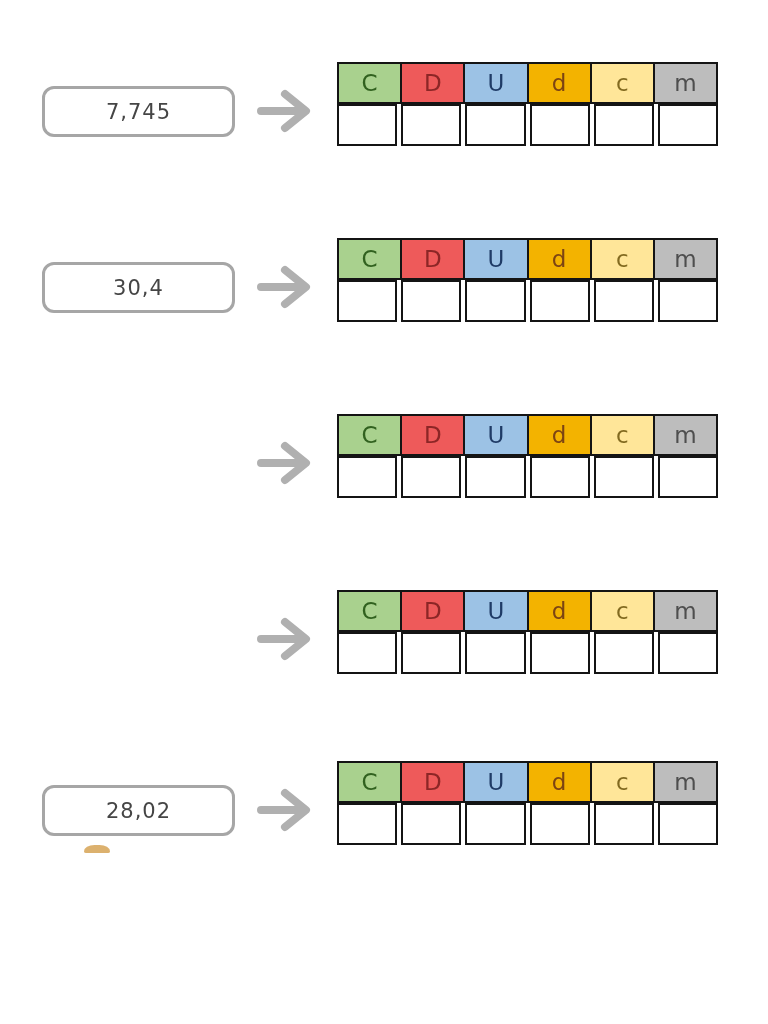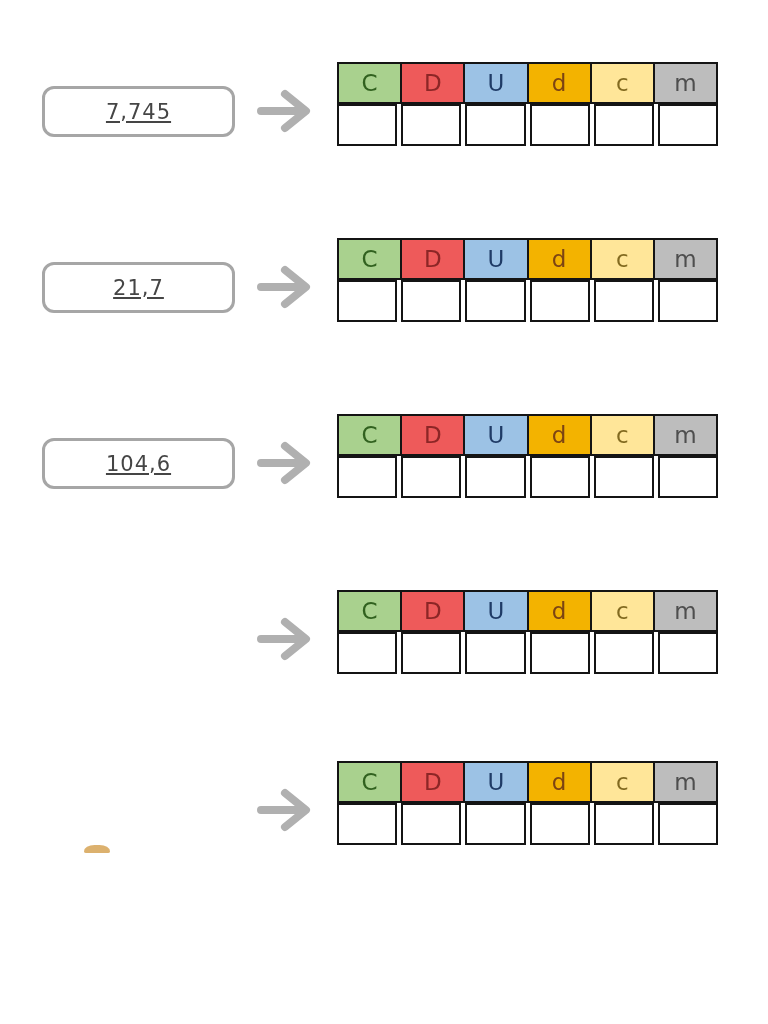--- a/index.html
+++ b/index.html
@@ -20,21 +20,20 @@
     box-sizing: border-box;
     border: 3px solid var(--box-border, #a6a6a6);
     border-radius: 12px;
     background: #ffffff;
     display: flex; align-items: center; justify-content: center;
   }
   .numtext {
     font-size: 21px;
     letter-spacing: 1px;
     color: var(--num-text, #454545);
-    text-decoration: underline;
   }
 
   
   .arrow { position: absolute; left: 256px; top: 26px; }
   .arrow path {
     fill: none;
     stroke: var(--arrow, #b0b0b0);
     stroke-width: 8;
     stroke-linecap: round;
     stroke-linejoin: round;
@@ -122,21 +121,21 @@
           </div>
         <div class="bcell">
             <div class="bcell-inner"></div>
           </div>
       </div>
     </div>
   </section>
 
   <section class="row" style="top:238px">
     <div class="numbox">
-      <span class="numtext">21,7</span>
+      <span class="numtext">30,4</span>
     </div>
     <svg class="arrow" width="70" height="46" viewBox="0 0 70 46">
       <path d="M5,23 L47,23 M29,6 L50,23 L29,40"></path>
     </svg>
     <div class="ptable">
       <div class="hrow">
         <div class="hcell hc0">C</div>
         <div class="hcell hc1">D</div>
         <div class="hcell hc2">U</div>
         <div class="hcell hc3">d</div>
@@ -160,95 +159,95 @@
             <div class="bcell-inner"></div>
           </div>
         <div class="bcell">
             <div class="bcell-inner"></div>
           </div>
       </div>
     </div>
   </section>
 
   <section class="row" style="top:414px">
+    <svg class="arrow" width="70" height="46" viewBox="0 0 70 46">
+      <path d="M5,23 L47,23 M29,6 L50,23 L29,40"></path>
+    </svg>
+    <div class="ptable">
+      <div class="hrow">
+        <div class="hcell hc0">C</div>
+        <div class="hcell hc1">D</div>
+        <div class="hcell hc2">U</div>
+        <div class="hcell hc3">d</div>
+        <div class="hcell hc4">c</div>
+        <div class="hcell hc5">m</div>
+      </div>
+      <div class="brow">
+        <div class="bcell">
+            <div class="bcell-inner"></div>
+          </div>
+        <div class="bcell">
+            <div class="bcell-inner"></div>
+          </div>
+        <div class="bcell">
+            <div class="bcell-inner"></div>
+          </div>
+        <div class="bcell">
+            <div class="bcell-inner"></div>
+          </div>
+        <div class="bcell">
+            <div class="bcell-inner"></div>
+          </div>
+        <div class="bcell">
+            <div class="bcell-inner"></div>
+          </div>
+      </div>
+    </div>
+  </section>
+
+  <section class="row" style="top:590px">
+    <svg class="arrow" width="70" height="46" viewBox="0 0 70 46">
+      <path d="M5,23 L47,23 M29,6 L50,23 L29,40"></path>
+    </svg>
+    <div class="ptable">
+      <div class="hrow">
+        <div class="hcell hc0">C</div>
+        <div class="hcell hc1">D</div>
+        <div class="hcell hc2">U</div>
+        <div class="hcell hc3">d</div>
+        <div class="hcell hc4">c</div>
+        <div class="hcell hc5">m</div>
+      </div>
+      <div class="brow">
+        <div class="bcell">
+            <div class="bcell-inner"></div>
+          </div>
+        <div class="bcell">
+            <div class="bcell-inner"></div>
+          </div>
+        <div class="bcell">
+            <div class="bcell-inner"></div>
+          </div>
+        <div class="bcell">
+            <div class="bcell-inner"></div>
+          </div>
+        <div class="bcell">
+            <div class="bcell-inner"></div>
+          </div>
+        <div class="bcell">
+            <div class="bcell-inner"></div>
+          </div>
+      </div>
+    </div>
+  </section>
+
+  <section class="row" style="top:761px">
     <div class="numbox">
-      <span class="numtext">104,6</span>
-    </div>
-    <svg class="arrow" width="70" height="46" viewBox="0 0 70 46">
-      <path d="M5,23 L47,23 M29,6 L50,23 L29,40"></path>
-    </svg>
-    <div class="ptable">
-      <div class="hrow">
-        <div class="hcell hc0">C</div>
-        <div class="hcell hc1">D</div>
-        <div class="hcell hc2">U</div>
-        <div class="hcell hc3">d</div>
-        <div class="hcell hc4">c</div>
-        <div class="hcell hc5">m</div>
-      </div>
-      <div class="brow">
-        <div class="bcell">
-            <div class="bcell-inner"></div>
-          </div>
-        <div class="bcell">
-            <div class="bcell-inner"></div>
-          </div>
-        <div class="bcell">
-            <div class="bcell-inner"></div>
-          </div>
-        <div class="bcell">
-            <div class="bcell-inner"></div>
-          </div>
-        <div class="bcell">
-            <div class="bcell-inner"></div>
-          </div>
-        <div class="bcell">
-            <div class="bcell-inner"></div>
-          </div>
-      </div>
-    </div>
-  </section>
-
-  <section class="row" style="top:590px">
-    <svg class="arrow" width="70" height="46" viewBox="0 0 70 46">
-      <path d="M5,23 L47,23 M29,6 L50,23 L29,40"></path>
-    </svg>
-    <div class="ptable">
-      <div class="hrow">
-        <div class="hcell hc0">C</div>
-        <div class="hcell hc1">D</div>
-        <div class="hcell hc2">U</div>
-        <div class="hcell hc3">d</div>
-        <div class="hcell hc4">c</div>
-        <div class="hcell hc5">m</div>
-      </div>
-      <div class="brow">
-        <div class="bcell">
-            <div class="bcell-inner"></div>
-          </div>
-        <div class="bcell">
-            <div class="bcell-inner"></div>
-          </div>
-        <div class="bcell">
-            <div class="bcell-inner"></div>
-          </div>
-        <div class="bcell">
-            <div class="bcell-inner"></div>
-          </div>
-        <div class="bcell">
-            <div class="bcell-inner"></div>
-          </div>
-        <div class="bcell">
-            <div class="bcell-inner"></div>
-          </div>
-      </div>
-    </div>
-  </section>
-
-  <section class="row" style="top:761px">
+      <span class="numtext">28,02</span>
+    </div>
     <svg class="arrow" width="70" height="46" viewBox="0 0 70 46">
       <path d="M5,23 L47,23 M29,6 L50,23 L29,40"></path>
     </svg>
     <div class="ptable">
       <div class="hrow">
         <div class="hcell hc0">C</div>
         <div class="hcell hc1">D</div>
         <div class="hcell hc2">U</div>
         <div class="hcell hc3">d</div>
         <div class="hcell hc4">c</div>

